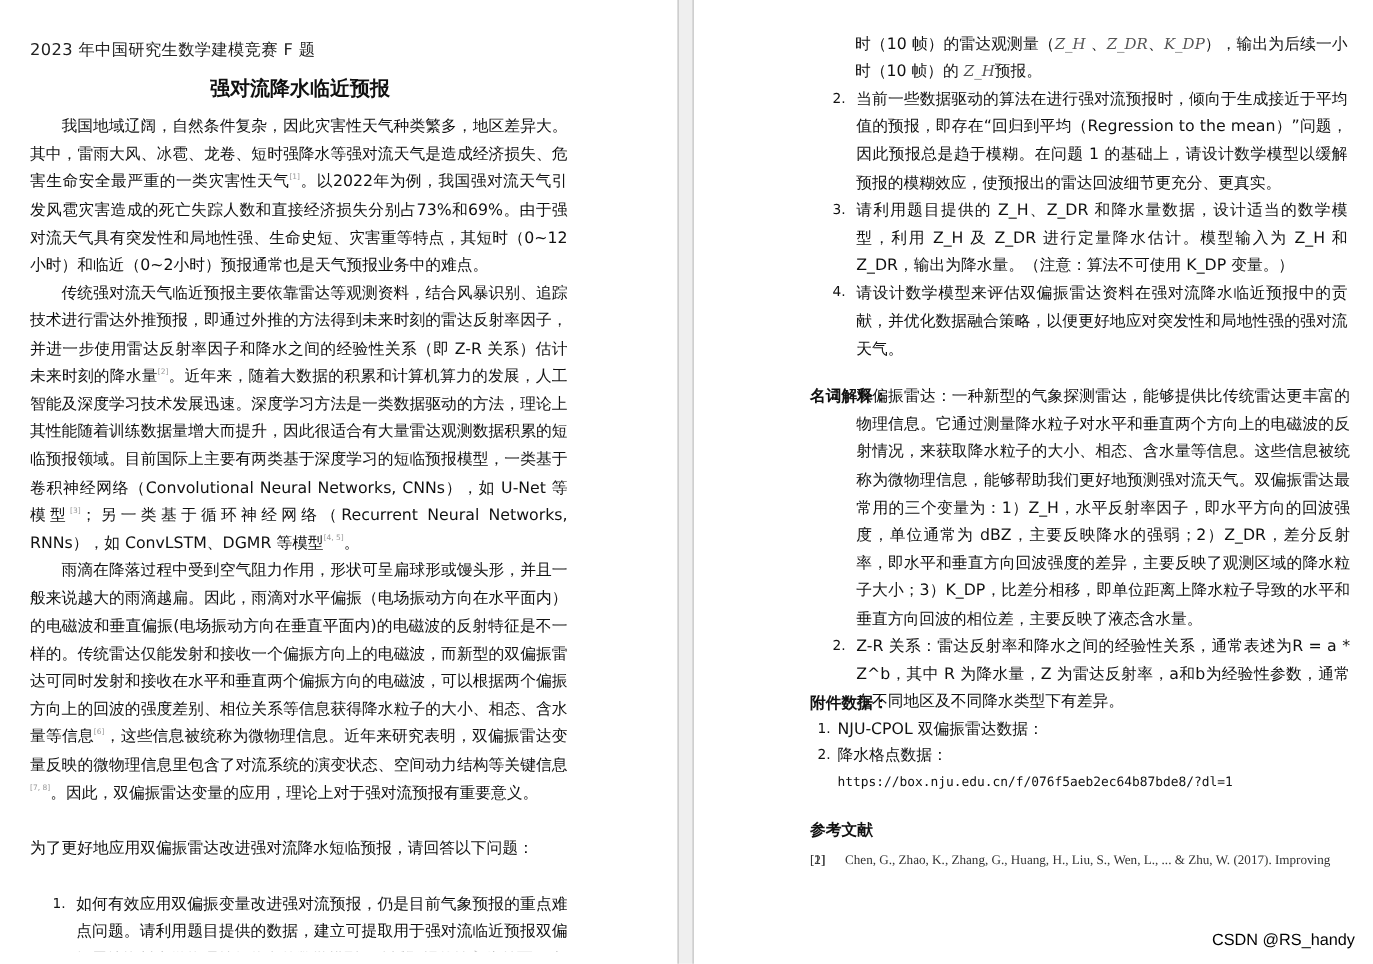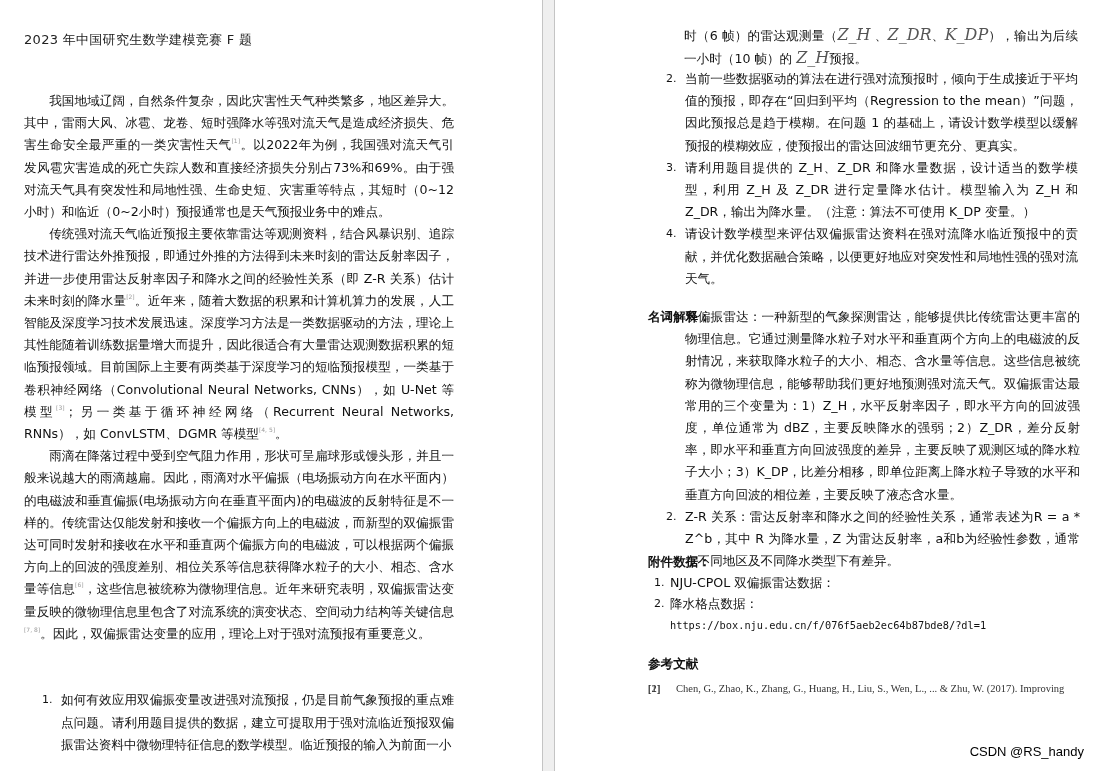--- a/index.html
+++ b/index.html
@@ -29,60 +29,62 @@
   ol.q { margin:0; padding:0; list-style:none; }
   ol.q li { position:relative; padding-left:37px; }
   ol.q li .num { position:absolute; left:18px; top:0; font-size:11px; }
   .sec {
     font-weight:bold; font-size:12.6px; color:#111;
   }
   .right-body { position:absolute; left:92px; width:430px; font-size:12.6px; line-height:22.2px; text-align:justify; }
   .gloss { position:absolute; left:92px; width:432px; font-size:12.6px; line-height:22.2px; text-align:justify; }
   .gloss li { padding-left:26px; }
   .gloss li .num { left:2px; }
-  .var { font-style:italic; font-family:"DejaVu Serif", serif; font-size:16px; color:#555; }
+  .var { font-style:italic; font-family:"DejaVu Serif", serif; font-size:12px; color:#555; }
   .refs { position:absolute; left:92px; width:440px; font-family:"Liberation Serif", "DejaVu Serif", serif; font-size:10.5px; color:#333; line-height:21px; }
   .refs .r { position:relative; padding-left:28px; }
   .refs .r .rn { position:absolute; left:0; top:0; }
   .url { font-family:"DejaVu Sans Mono", "Liberation Mono", monospace; font-size:10.3px; color:#111; }
   .watermark { position:absolute; right:14px; top:744px; font-family:"Liberation Sans", sans-serif; font-size:13px; color:#000000; }
   .blank { height:22.2px; }
 </style>
 </head>
 <body>
 
 <div class="page" id="page-left">
   <div class="hdr">2023 年中国研究生数学建模竞赛 F 题</div>
+  <div class="title">强对流降水临近预报</div>
 
   <div class="body" style="top:90px;">
     <p class="para">
       <span>我国地域辽阔，自然条件复杂，因此灾害性天气种类繁多，地区差异大。其中，雷雨大风、冰雹、龙卷、短时强降水等强对流天气是造成经济损失、危害生命安全最严重的一类灾害性天气</span><sup class="ref">[1]</sup><span>。以2022年为例，我国强对流天气引发风雹灾害造成的死亡失踪人数和直接经济损失分别占73%和69%。由于强对流天气具有突发性和局地性强、生命史短、灾害重等特点，其短时（0~12小时）和临近（0~2小时）预报通常也是天气预报业务中的难点。</span>
     </p>
     <p class="para">
       <span>传统强对流天气临近预报主要依靠雷达等观测资料，结合风暴识别、追踪技术进行雷达外推预报，即通过外推的方法得到未来时刻的雷达反射率因子，并进一步使用雷达反射率因子和降水之间的经验性关系（即 Z-R 关系）估计未来时刻的降水量</span><sup class="ref">[2]</sup><span>。近年来，随着大数据的积累和计算机算力的发展，人工智能及深度学习技术发展迅速。深度学习方法是一类数据驱动的方法，理论上其性能随着训练数据量增大而提升，因此很适合有大量雷达观测数据积累的短临预报领域。目前国际上主要有两类基于深度学习的短临预报模型，一类基于卷积神经网络（Convolutional Neural Networks, CNNs），如 U-Net 等模型</span><sup class="ref">[3]</sup><span>；另一类基于循环神经网络（Recurrent Neural Networks, RNNs），如 ConvLSTM、DGMR 等模型</span><sup class="ref">[4, 5]</sup><span>。</span>
     </p>
     <p class="para">
       <span>雨滴在降落过程中受到空气阻力作用，形状可呈扁球形或馒头形，并且一般来说越大的雨滴越扁。因此，雨滴对水平偏振（电场振动方向在水平面内）的电磁波和垂直偏振(电场振动方向在垂直平面内)的电磁波的反射特征是不一样的。传统雷达仅能发射和接收一个偏振方向上的电磁波，而新型的双偏振雷达可同时发射和接收在水平和垂直两个偏振方向的电磁波，可以根据两个偏振方向上的回波的强度差别、相位关系等信息获得降水粒子的大小、相态、含水量等信息</span><sup class="ref">[6]</sup><span>，这些信息被统称为微物理信息。近年来研究表明，双偏振雷达变量反映的微物理信息里包含了对流系统的演变状态、空间动力结构等关键信息</span><sup class="ref">[7, 8]</sup><span>。因此，双偏振雷达变量的应用，理论上对于强对流预报有重要意义。</span>
     </p>
     <div class="blank"></div>
+    <p class="para noindent">为了更好地应用双偏振雷达改进强对流降水短临预报，请回答以下问题：</p>
     <div class="blank"></div>
     <ol class="q">
       <li>
         <span class="num">1.</span>
         <span>如何有效应用双偏振变量改进强对流预报，仍是目前气象预报的重点难点问题。请利用题目提供的数据，建立可提取用于强对流临近预报双偏振雷达资料中微物理特征信息的数学模型。临近预报的输入为前面一小</span>
       </li>
     </ol>
   </div>
 </div>
 
 <div class="gutter"></div>
 
 <div class="page" id="page-right">
   <div class="right-body" style="top:24px; left:128px; width:394px;">
-    <span>时（6 帧）的雷达观测量（</span><span class="var">Z_H</span><span> 、</span><span class="var">Z_DR</span><span>、</span><span class="var">K_DP</span><span>），输出为后续一小时（10 帧）的 </span><span class="var">Z_H</span><span>预报。</span>
+    <span>时（10 帧）的雷达观测量（</span><span class="var">Z_H</span><span> 、</span><span class="var">Z_DR</span><span>、</span><span class="var">K_DP</span><span>），输出为后续一小时（10 帧）的 </span><span class="var">Z_H</span><span>预报。</span>
   </div>
 
   <ol class="q right-body" style="top:68px; left:92px; width:430px;">
     <li>
       <span class="num">2.</span>
       <span>当前一些数据驱动的算法在进行强对流预报时，倾向于生成接近于平均值的预报，即存在“回归到平均（Regression to the mean）”问题，因此预报总是趋于模糊。在问题 1 的基础上，请设计数学模型以缓解预报的模糊效应，使预报出的雷达回波细节更充分、更真实。</span>
     </li>
     <li>
       <span class="num">3.</span>
       <span>请利用题目提供的 Z_H、Z_DR 和降水量数据，设计适当的数学模型，利用 Z_H 及 Z_DR 进行定量降水估计。模型输入为 Z_H 和 Z_DR，输出为降水量。（注意：算法不可使用 K_DP 变量。）</span>

